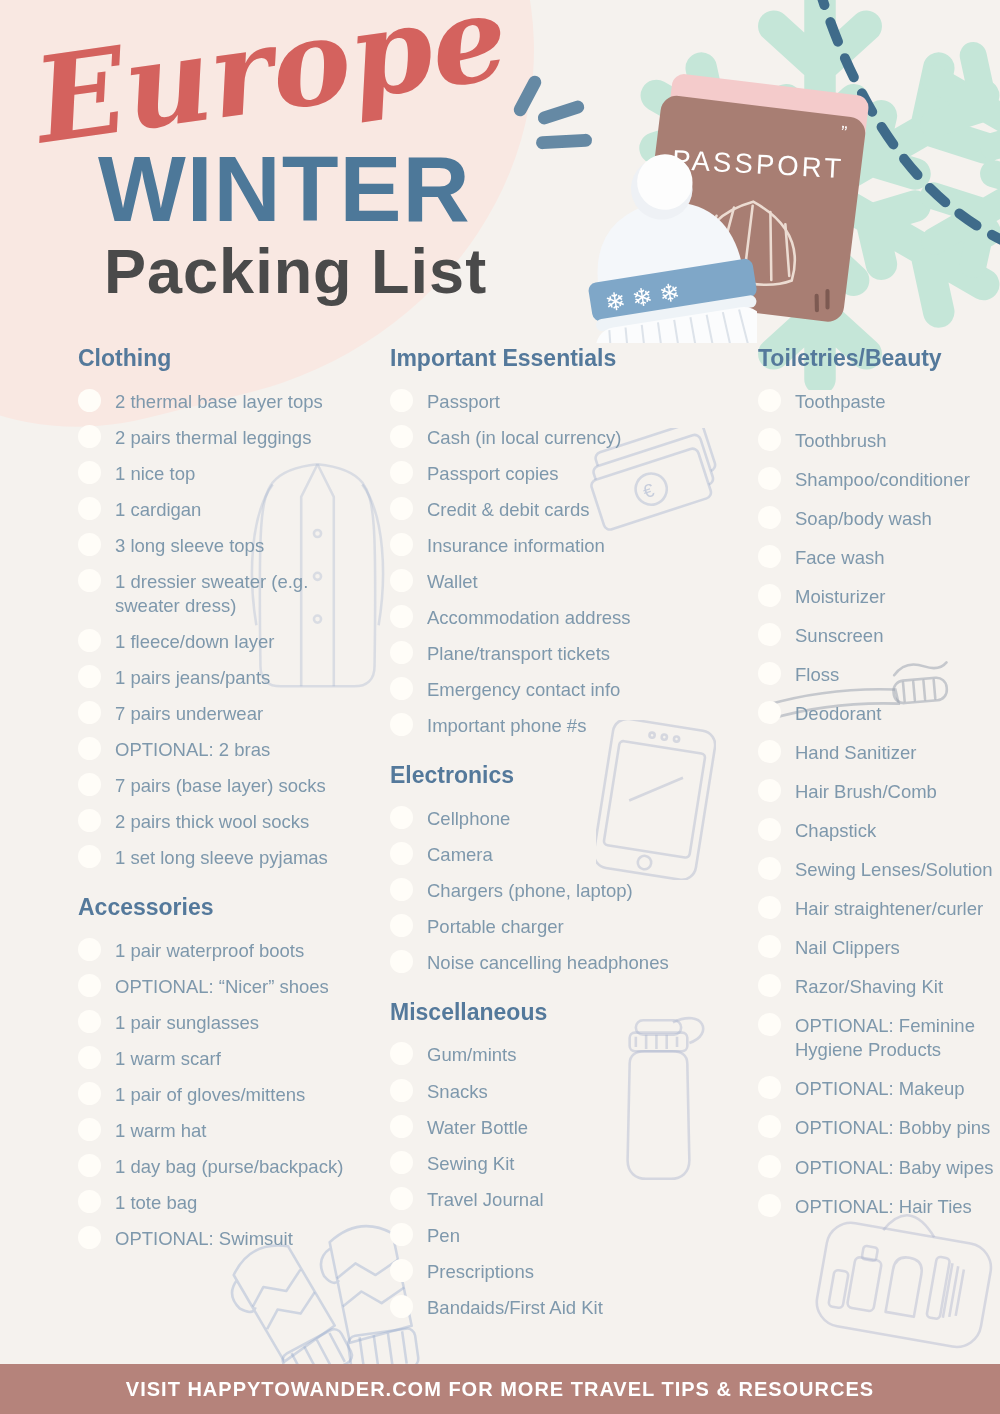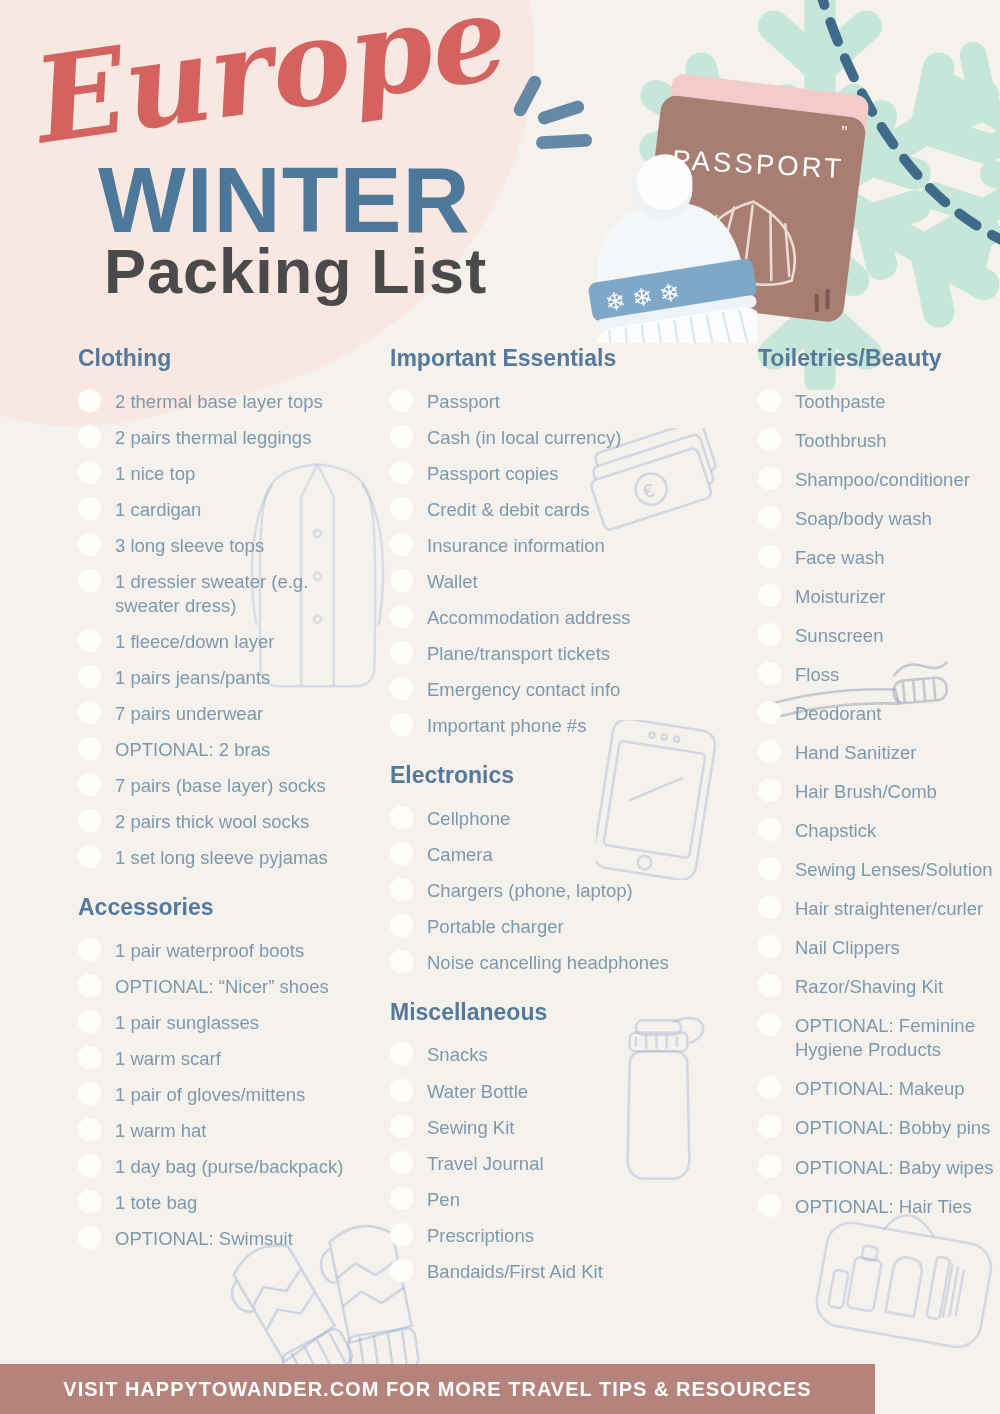--- a/index.html
+++ b/index.html
@@ -15,21 +15,21 @@
   .sp1{left:521px;top:74px;width:13px;height:44px;transform:rotate(28deg);}
   .sp2{left:537px;top:106px;width:48px;height:13px;transform:rotate(-18deg);}
   .sp3{left:536px;top:135px;width:56px;height:13px;transform:rotate(-3deg);}
   .passport{position:absolute;left:635px;top:72px;z-index:3;}
   .hat{position:absolute;left:572px;top:148px;z-index:4;}
 
   
   .t-script{position:absolute;left:34px;top:10px;z-index:6;color:#d4625e;
             font-family:"DejaVu Serif",serif;font-style:italic;font-weight:bold;
             font-size:118px;line-height:1;transform:rotate(-8deg);}
-  .t-main{position:absolute;left:98px;top:154px;z-index:5;color:#4d7899;
+  .t-main{position:absolute;left:98px;top:143px;z-index:5;color:#4d7899;
           font-size:93px;font-weight:bold;line-height:1;letter-spacing:1px;}
   .t-sub{position:absolute;left:104px;top:240px;z-index:6;color:#4a4a4a;
          font-size:63px;font-weight:bold;line-height:1;letter-spacing:1px;}
 
   
   .lists{position:absolute;left:0;top:345px;width:1000px;z-index:5;}
   .col{position:absolute;top:0;}
   .col1{left:78px;width:288px;}
   .col2{left:390px;width:306px;}
   .col3{left:714px;width:254px;margin-left:44px;}
@@ -38,21 +38,21 @@
   .item{display:flex;align-items:flex-start;}
   .col1 .item,.col2 .item{margin-bottom:11px;}
   .col3 .item{margin-bottom:14px;}
   .check{flex:0 0 23px;width:23px;height:23px;border-radius:50%;background:#fffdf8;margin-right:14px;}
   .label{font-size:18.5px;color:#7e98ac;line-height:1.3;padding-top:1px;}
 
   
   .wm{position:absolute;z-index:2;}
 
   
-  .footer{position:absolute;left:0;bottom:0;width:875px;height:50px;background:#b5837b;
+  .footer{position:absolute;left:0;bottom:0;width:1000px;height:50px;background:#b5837b;
           display:flex;align-items:center;justify-content:center;z-index:10;}
   .footer span{color:#ffffff;font-size:20px;font-weight:bold;letter-spacing:1px;}
 </style>
 </head>
 <body>
 
 <div class="page">
 
   <svg width="0" height="0" style="position:absolute" aria-hidden="true">
     <defs>
@@ -418,20 +418,24 @@
   <div class="item">
     <span class="check"></span>
     <span class="label">Noise cancelling headphones</span>
   </div>
 </div>
   </section>
 
   <section class="section">
     <h2 class="heading">Miscellaneous</h2>
     <div class="items">
+  <div class="item">
+    <span class="check"></span>
+    <span class="label">Gum/mints</span>
+  </div>
 
   <div class="item">
     <span class="check"></span>
     <span class="label">Snacks</span>
   </div>
 
   <div class="item">
     <span class="check"></span>
     <span class="label">Water Bottle</span>
   </div>

